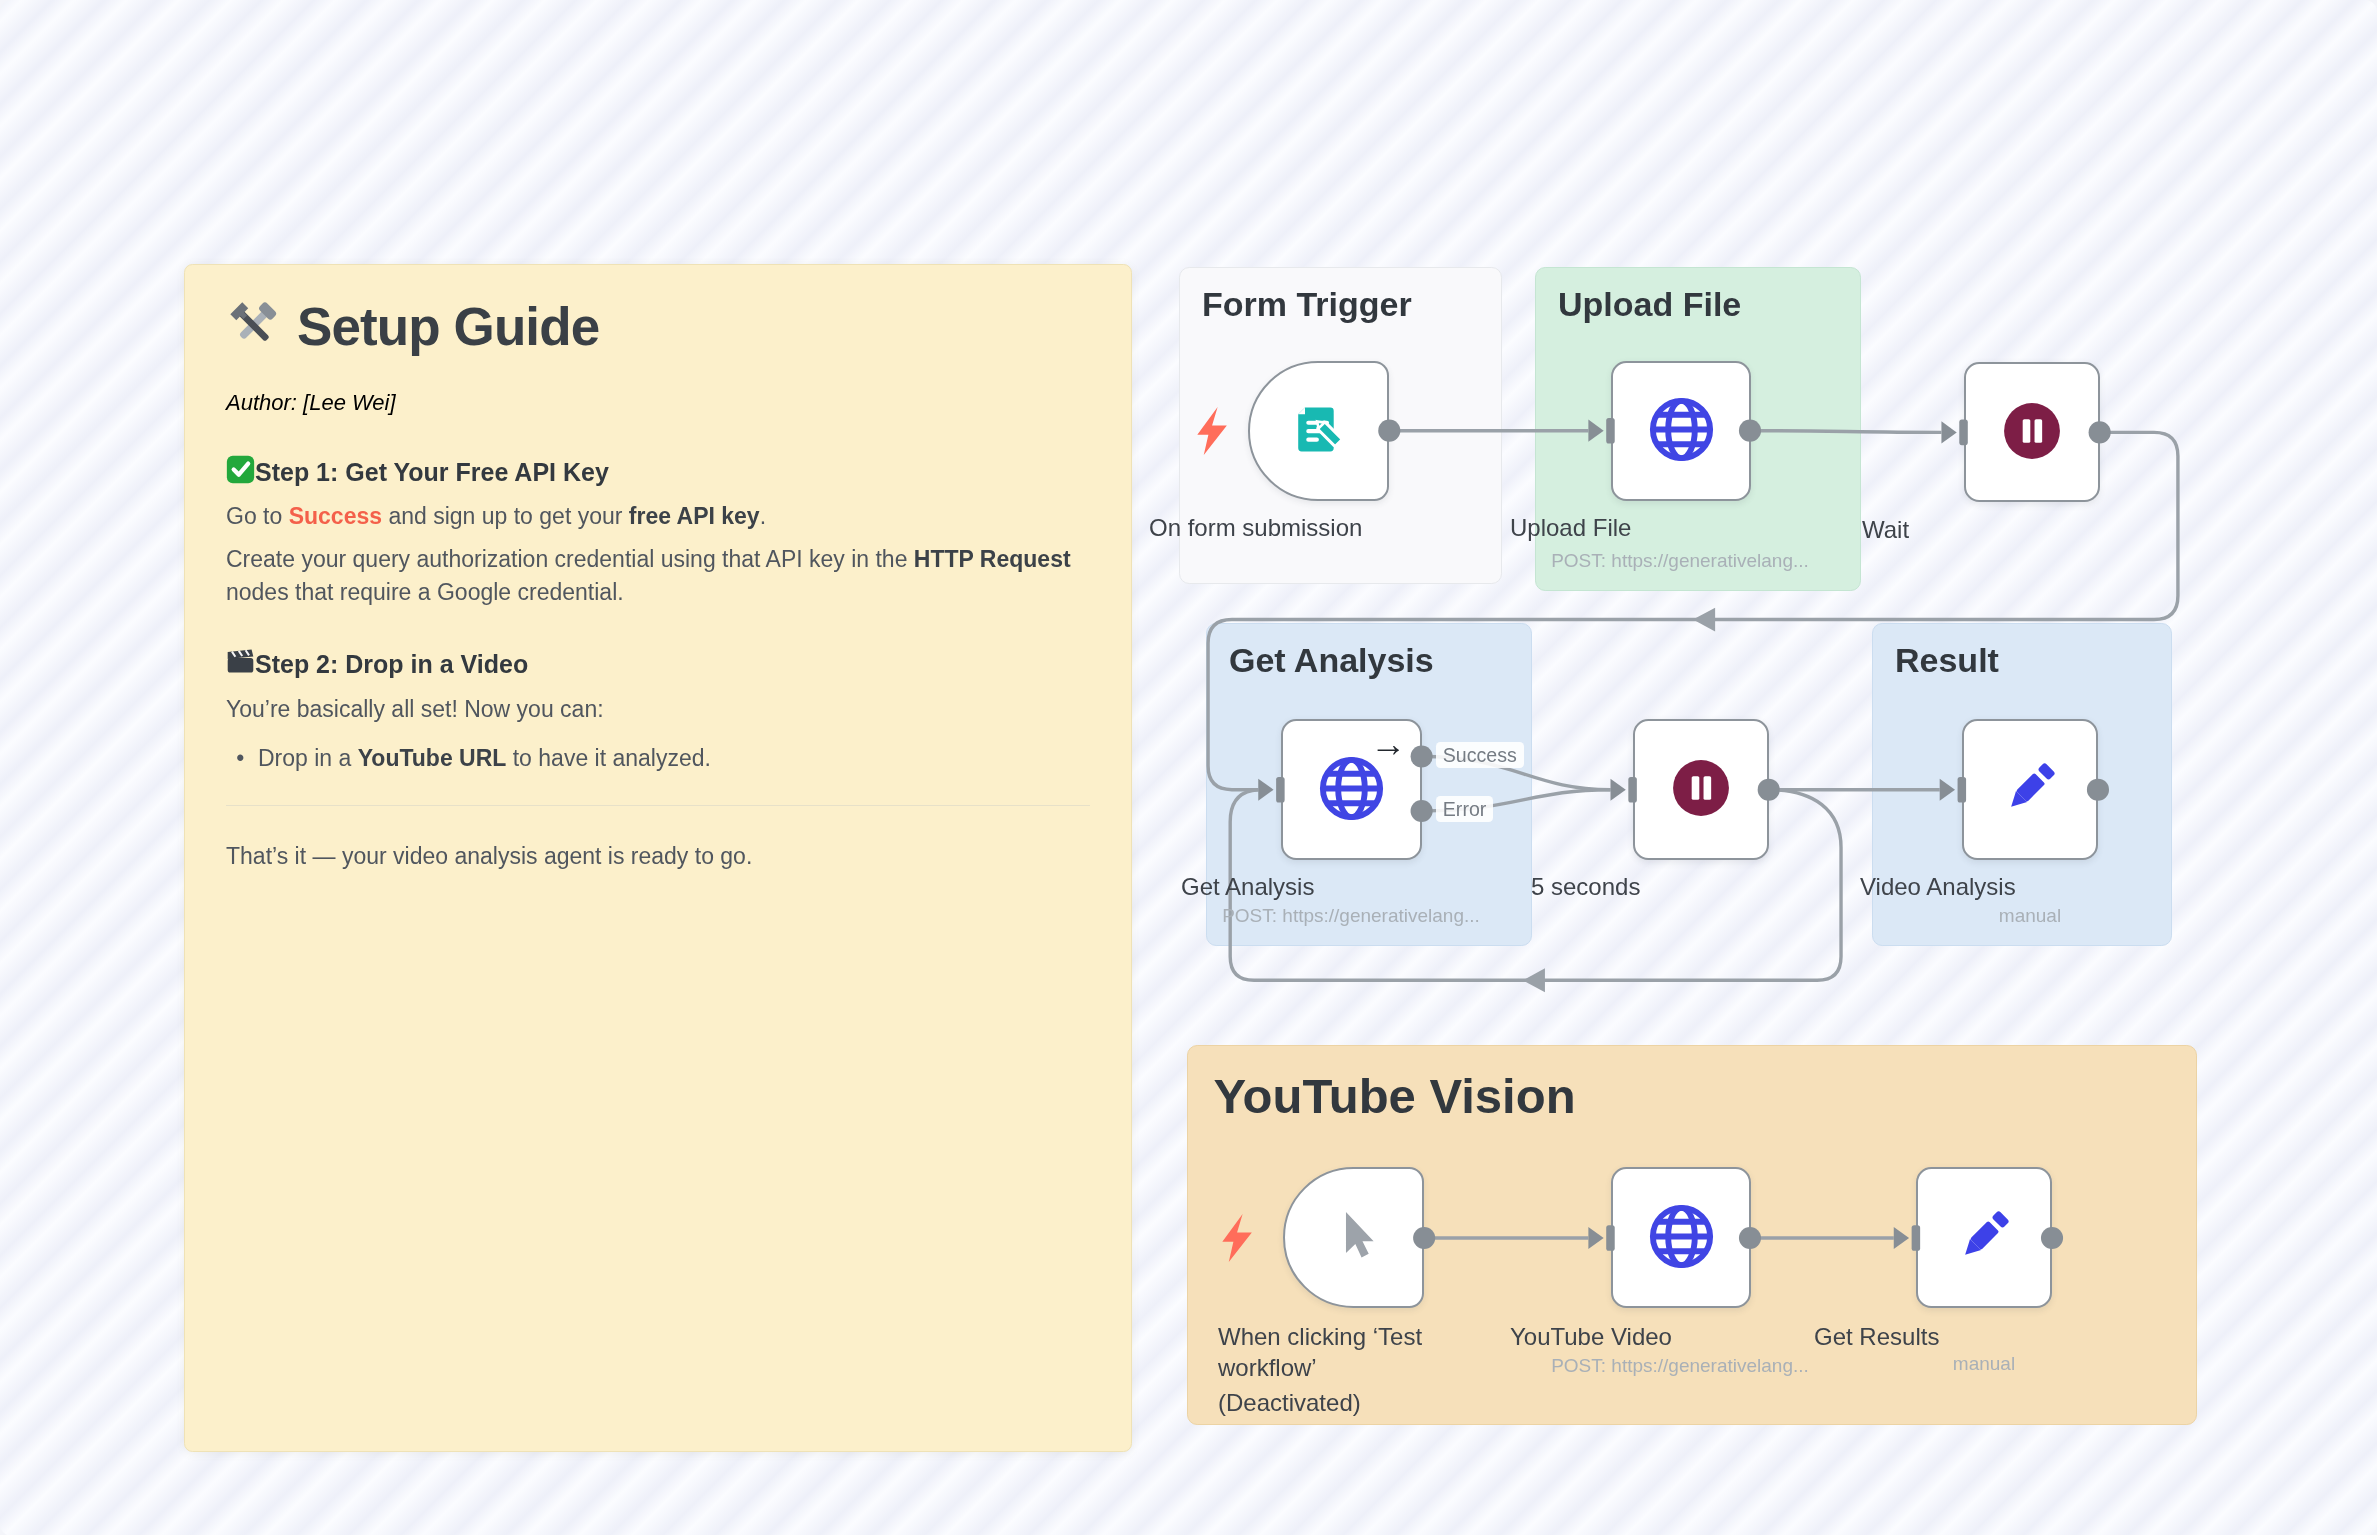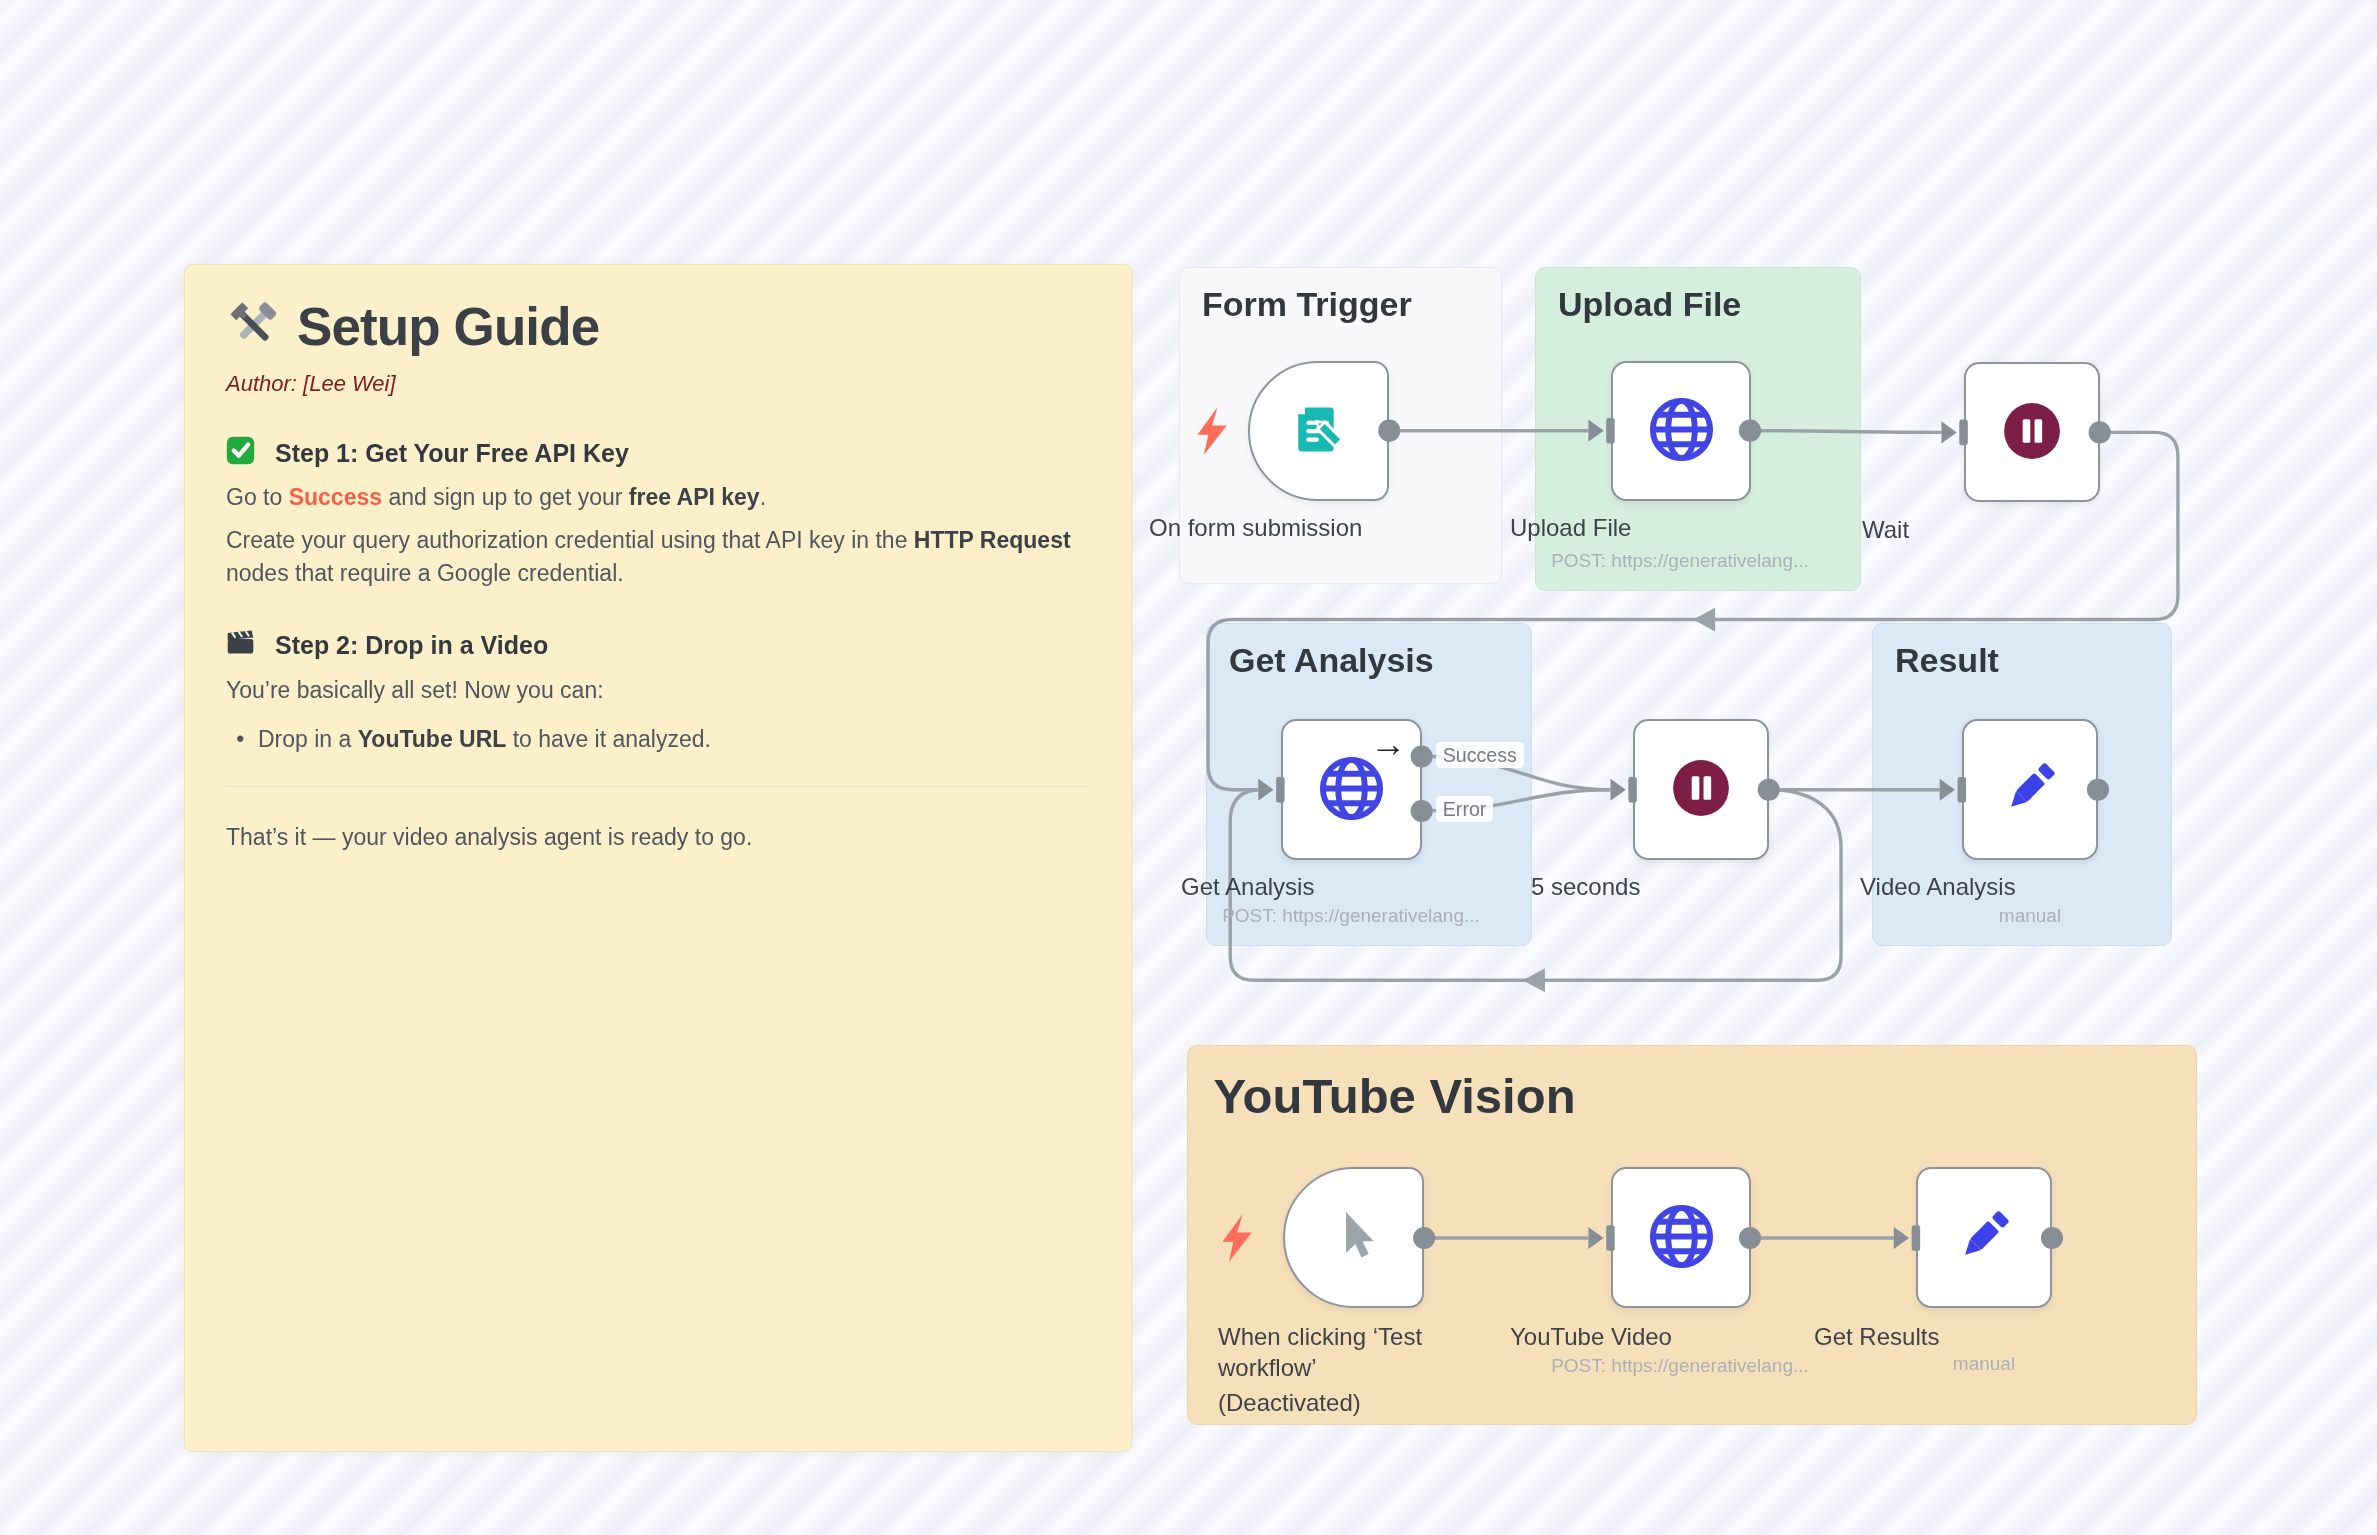--- a/index.html
+++ b/index.html
@@ -4,22 +4,22 @@
 <style>
   html,body{margin:0;padding:0;background:#f4f5fa;font-family:"Liberation Sans","DejaVu Sans",sans-serif;}
   #canvas{position:relative;width:2377px;height:1536px;overflow:hidden;
     background:repeating-linear-gradient(135deg,#eef0f9 0px,#fbfcff 15.3px,#eef0f9 37px);border-radius:12px;}
   
   .sticky{position:absolute;left:184px;top:264px;width:948px;height:1188px;box-sizing:border-box;
     background:#fcf0cb;border:1.7px solid #efe2b6;border-radius:8.5px;padding:31px 41px;
     box-shadow:0 1.7px 8.5px rgba(120,110,60,.08);color:#50565e;}
   .sticky-title-row{display:flex;align-items:center;gap:17px;}
   .sticky-title-row h1{margin:0;font-size:53px;font-weight:700;color:#3a4046;letter-spacing:-0.9px;}
-  .author{margin:14px 0 0 0;font-size:22px;font-style:italic;color:#7f1d1d;}
-  .step-h{display:flex;align-items:center;gap:20px;margin:39px 0 6.8px 0;font-size:25px;font-weight:700;color:#33393f;}
+  .author{margin:33px 0 0 0;font-size:22px;font-style:italic;color:#000000;}
+  .step-h{display:flex;align-items:center;gap:0;margin:39px 0 6.8px 0;font-size:25px;font-weight:700;color:#33393f;}
   .sticky p.body{margin:10.2px 0;font-size:23px;line-height:1.42;color:#50565e;}
   .sticky b{color:#3c4248;}
   .red-link{color:#f4604a;font-weight:700;}
   .sticky ul{list-style:none;margin:17px 0 6.8px 0;padding:0;}
   .sticky li{position:relative;padding-left:32px;margin:10.2px 0;font-size:23px;line-height:1.4;}
   .sticky li::before{content:"•";position:absolute;left:10.2px;color:#50565e;}
   .sticky hr{border:none;border-top:1.7px solid #e7e1c9;margin:31px 0 34px 0;}
   
   .panel{position:absolute;box-sizing:border-box;border-radius:10.2px;z-index:1;}
   .panel h2{position:absolute;top:17px;left:22px;margin:0;font-size:34px;font-weight:700;color:#32383e;}

